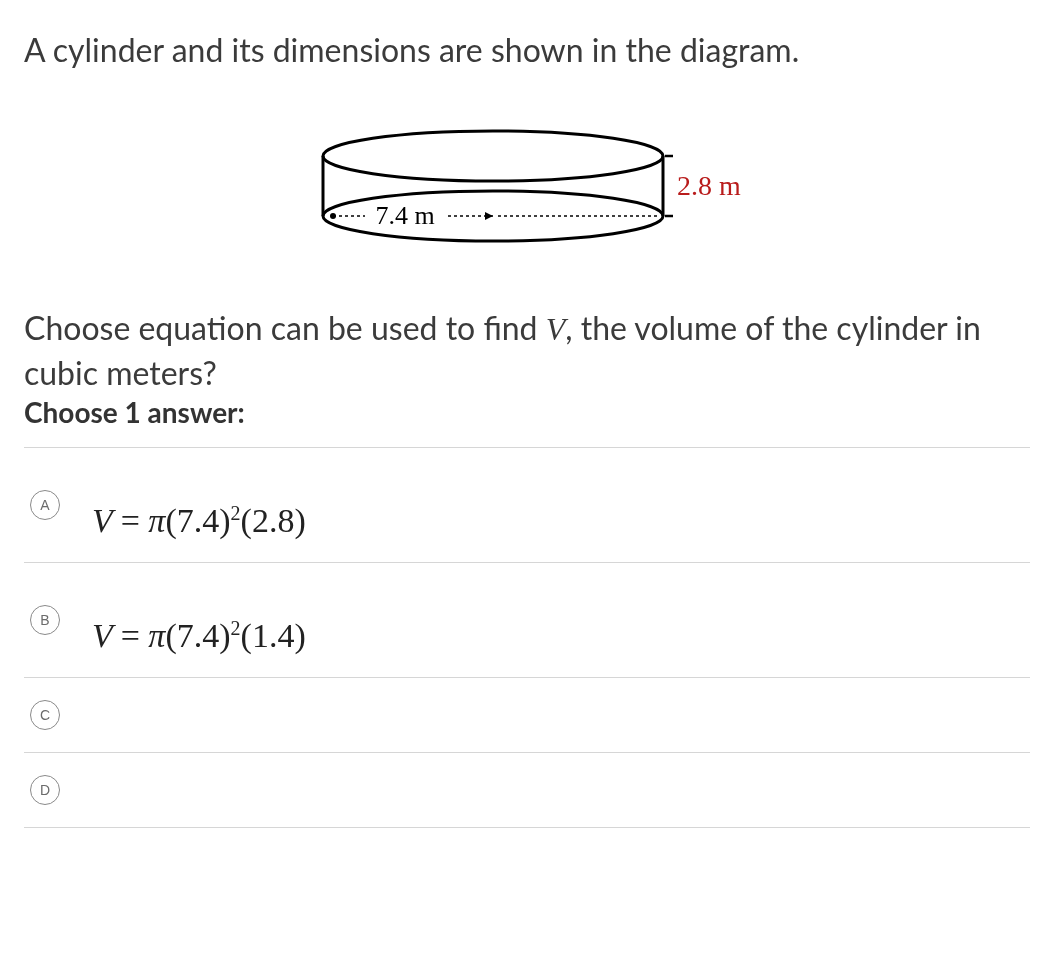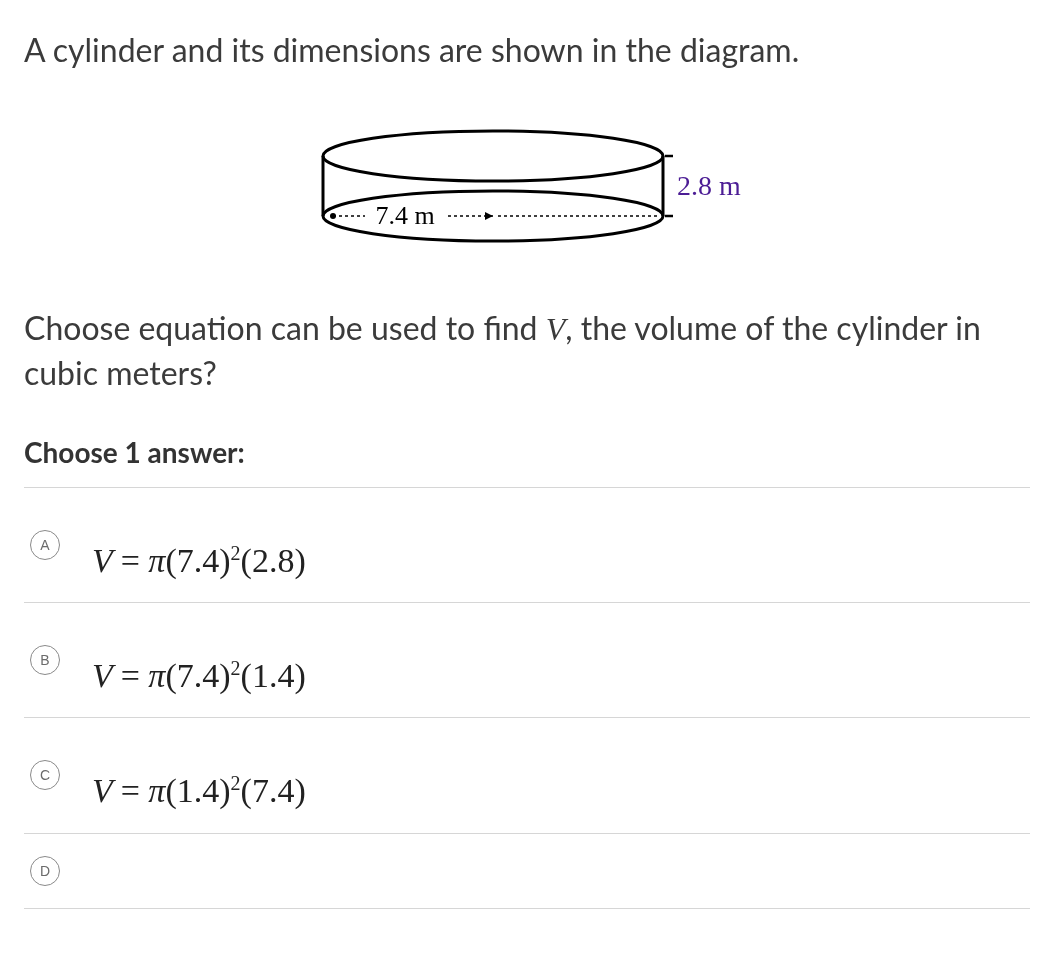--- a/index.html
+++ b/index.html
@@ -24,28 +24,27 @@
     align-items: center;
   }
   .diagram-inner {
     display: flex;
     align-items: center;
   }
   .height-label {
     font-family: Georgia, "Times New Roman", serif;
     font-size: 28px;
     margin-left: 4px;
-    color: #4c1d95;
+    color: #b91c1c;
     text-align: center;
   }
   .choose-label {
     font-size: 28px;
     font-weight: 700;
     color: #333;
-    margin-top: 40px;
     margin-bottom: 18px;
   }
   .choice-list {
     margin-top: 10px;
   }
   .choice-row {
     display: flex;
     align-items: center;
     padding: 22px 10px 22px 6px;
     border-top: 1px solid #d6d6d6;
@@ -138,22 +137,19 @@
 
   <div class="choice-row">
     <div class="choice-badge">B</div>
     <div class="choice-formula">
       V <span class="up">=</span> π<span class="up">(</span><span class="up">7.4</span><span class="up">)</span><sup>2</sup><span class="up">(</span><span class="up">1.4</span><span class="up">)</span>
     </div>
   </div>
 
   <div class="choice-row">
     <div class="choice-badge">C</div>
-    <div class="choice-formula">
-      V <span class="up">=</span> π<span class="up">(</span><span class="up">1.4</span><span class="up">)</span><sup>2</sup><span class="up">(</span><span class="up">7.4</span><span class="up">)</span>
-    </div>
   </div>
 
   <div class="choice-row">
     <div class="choice-badge">D</div>
   </div>
 
 </div>
 
 </body></html>

